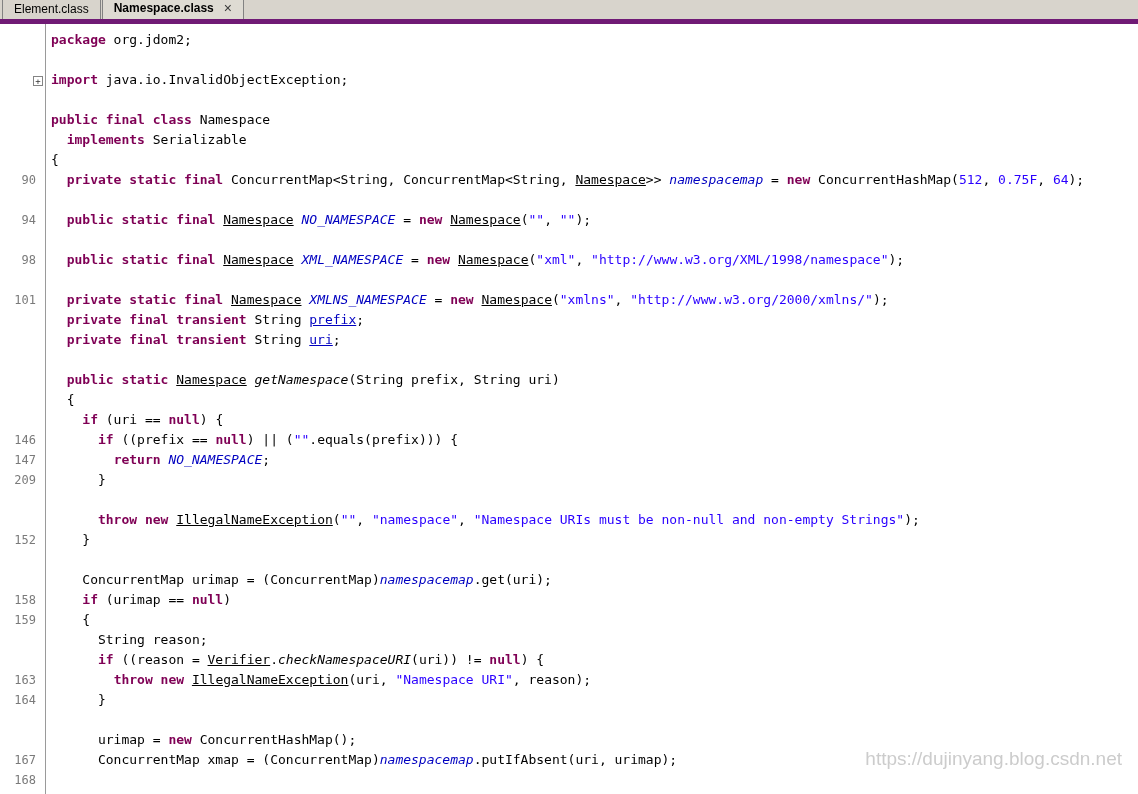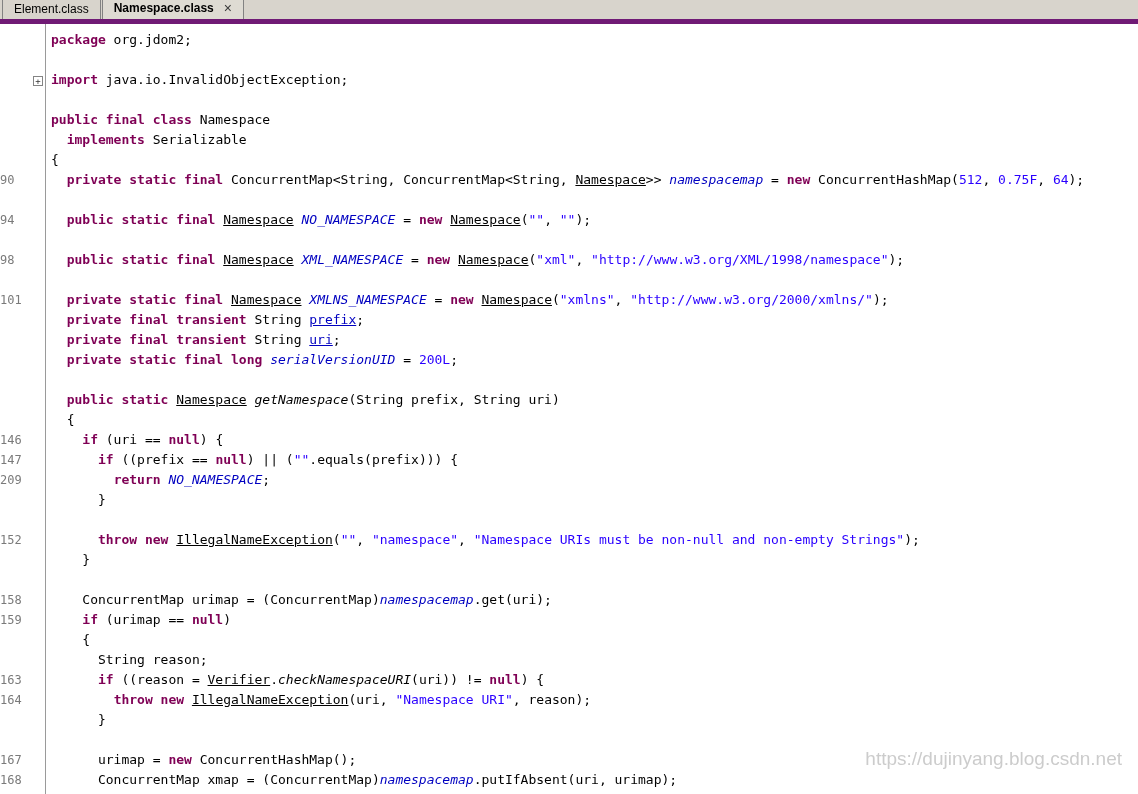--- a/index.html
+++ b/index.html
@@ -32,21 +32,21 @@
   }
 
   
   .editor { position:relative; flex:1 1 auto; display:flex; background:#fff; overflow:hidden; }
   .gutter {
     width:46px; flex:0 0 auto; padding-top:6px;
     border-right:1px solid #9a9a9a; background:#ffffff;
   }
   .gutter-line {
     height:20px; line-height:20px; font-size:12px;
-    color:#7a7a7a; text-align:left; padding-right:9px; white-space:pre;
+    color:#7a7a7a; text-align:right; padding-right:9px; white-space:pre;
   }
   .code { flex:1 1 auto; padding:6px 8px 0 5px; overflow:hidden; }
   .code-line { height:20px; line-height:20px; font-size:13px; white-space:pre; }
 
   
   .s-kw  { color:#7f0055; font-weight:bold; }
   .s-pl  { color:#000000; }
   .s-str { color:#2a00ff; }
   .s-num { color:#2a00ff; }
   .s-sf  { color:#0000c0; font-style:italic; }
@@ -137,21 +137,20 @@
         <div class="code-line"><span class="s-pl">{</span></div>
         <div class="code-line"><span class="s-pl">  </span><span class="s-kw">private static final</span><span class="s-pl"> ConcurrentMap&lt;String, ConcurrentMap&lt;String, </span><span class="s-ty">Namespace</span><span class="s-pl">&gt;&gt; </span><span class="s-sf">namespacemap</span><span class="s-pl"> = </span><span class="s-kw">new</span><span class="s-pl"> ConcurrentHashMap(</span><span class="s-num">512</span><span class="s-pl">, </span><span class="s-num">0.75F</span><span class="s-pl">, </span><span class="s-num">64</span><span class="s-pl">);</span></div>
         <div class="code-line"> </div>
         <div class="code-line"><span class="s-pl">  </span><span class="s-kw">public static final</span><span class="s-pl"> </span><span class="s-ty">Namespace</span><span class="s-pl"> </span><span class="s-sf">NO_NAMESPACE</span><span class="s-pl"> = </span><span class="s-kw">new</span><span class="s-pl"> </span><span class="s-ty">Namespace</span><span class="s-pl">(</span><span class="s-str">""</span><span class="s-pl">, </span><span class="s-str">""</span><span class="s-pl">);</span></div>
         <div class="code-line"> </div>
         <div class="code-line"><span class="s-pl">  </span><span class="s-kw">public static final</span><span class="s-pl"> </span><span class="s-ty">Namespace</span><span class="s-pl"> </span><span class="s-sf">XML_NAMESPACE</span><span class="s-pl"> = </span><span class="s-kw">new</span><span class="s-pl"> </span><span class="s-ty">Namespace</span><span class="s-pl">(</span><span class="s-str">"xml"</span><span class="s-pl">, </span><span class="s-str">"http://www.w3.org/XML/1998/namespace"</span><span class="s-pl">);</span></div>
         <div class="code-line"> </div>
         <div class="code-line"><span class="s-pl">  </span><span class="s-kw">private static final</span><span class="s-pl"> </span><span class="s-ty">Namespace</span><span class="s-pl"> </span><span class="s-sf">XMLNS_NAMESPACE</span><span class="s-pl"> = </span><span class="s-kw">new</span><span class="s-pl"> </span><span class="s-ty">Namespace</span><span class="s-pl">(</span><span class="s-str">"xmlns"</span><span class="s-pl">, </span><span class="s-str">"http://www.w3.org/2000/xmlns/"</span><span class="s-pl">);</span></div>
         <div class="code-line"><span class="s-pl">  </span><span class="s-kw">private final transient</span><span class="s-pl"> String </span><span class="s-if">prefix</span><span class="s-pl">;</span></div>
         <div class="code-line"><span class="s-pl">  </span><span class="s-kw">private final transient</span><span class="s-pl"> String </span><span class="s-if">uri</span><span class="s-pl">;</span></div>
-        <div class="code-line"><span class="s-pl">  </span><span class="s-kw">private static final long</span><span class="s-pl"> </span><span class="s-sf">serialVersionUID</span><span class="s-pl"> = </span><span class="s-num">200L</span><span class="s-pl">;</span></div>
         <div class="code-line"> </div>
         <div class="code-line"><span class="s-pl">  </span><span class="s-kw">public static</span><span class="s-pl"> </span><span class="s-ty">Namespace</span><span class="s-pl"> </span><span class="s-sm">getNamespace</span><span class="s-pl">(String prefix, String uri)</span></div>
         <div class="code-line"><span class="s-pl">  {</span></div>
         <div class="code-line"><span class="s-pl">    </span><span class="s-kw">if</span><span class="s-pl"> (uri == </span><span class="s-kw">null</span><span class="s-pl">) {</span></div>
         <div class="code-line"><span class="s-pl">      </span><span class="s-kw">if</span><span class="s-pl"> ((prefix == </span><span class="s-kw">null</span><span class="s-pl">) || (</span><span class="s-str">""</span><span class="s-pl">.equals(prefix))) {</span></div>
         <div class="code-line"><span class="s-pl">        </span><span class="s-kw">return</span><span class="s-pl"> </span><span class="s-sf">NO_NAMESPACE</span><span class="s-pl">;</span></div>
         <div class="code-line"><span class="s-pl">      }</span></div>
         <div class="code-line"> </div>
         <div class="code-line"><span class="s-pl">      </span><span class="s-kw">throw new</span><span class="s-pl"> </span><span class="s-ty">IllegalNameException</span><span class="s-pl">(</span><span class="s-str">""</span><span class="s-pl">, </span><span class="s-str">"namespace"</span><span class="s-pl">, </span><span class="s-str">"Namespace URIs must be non-null and non-empty Strings"</span><span class="s-pl">);</span></div>
         <div class="code-line"><span class="s-pl">    }</span></div>

